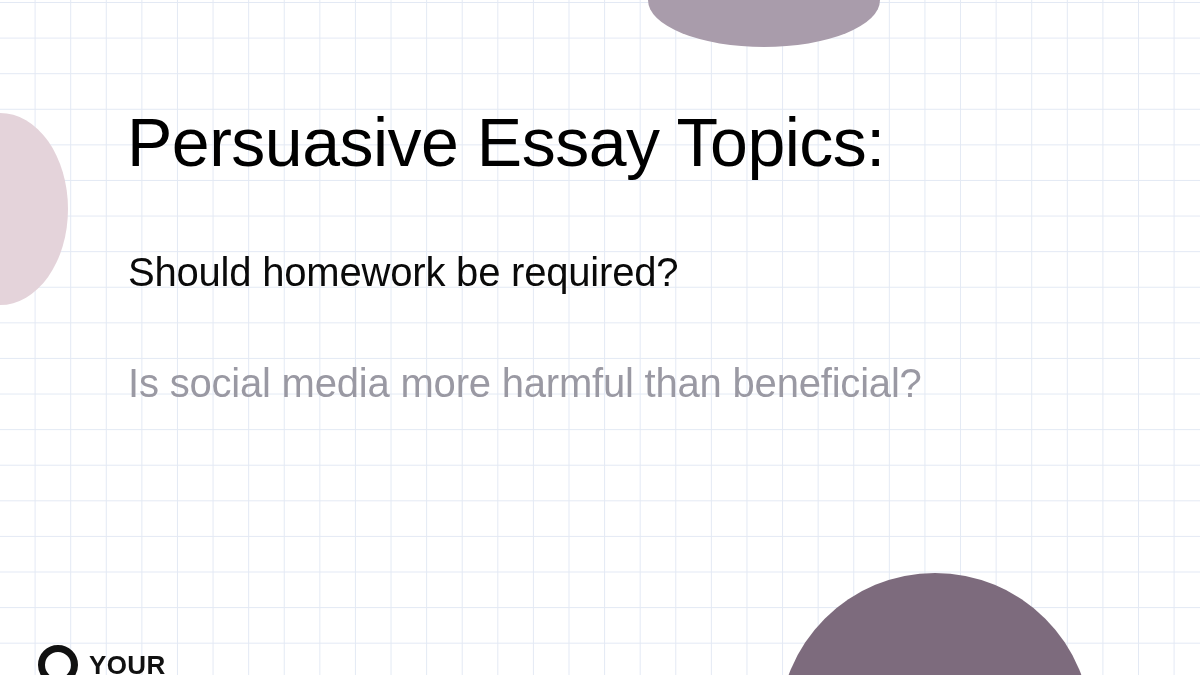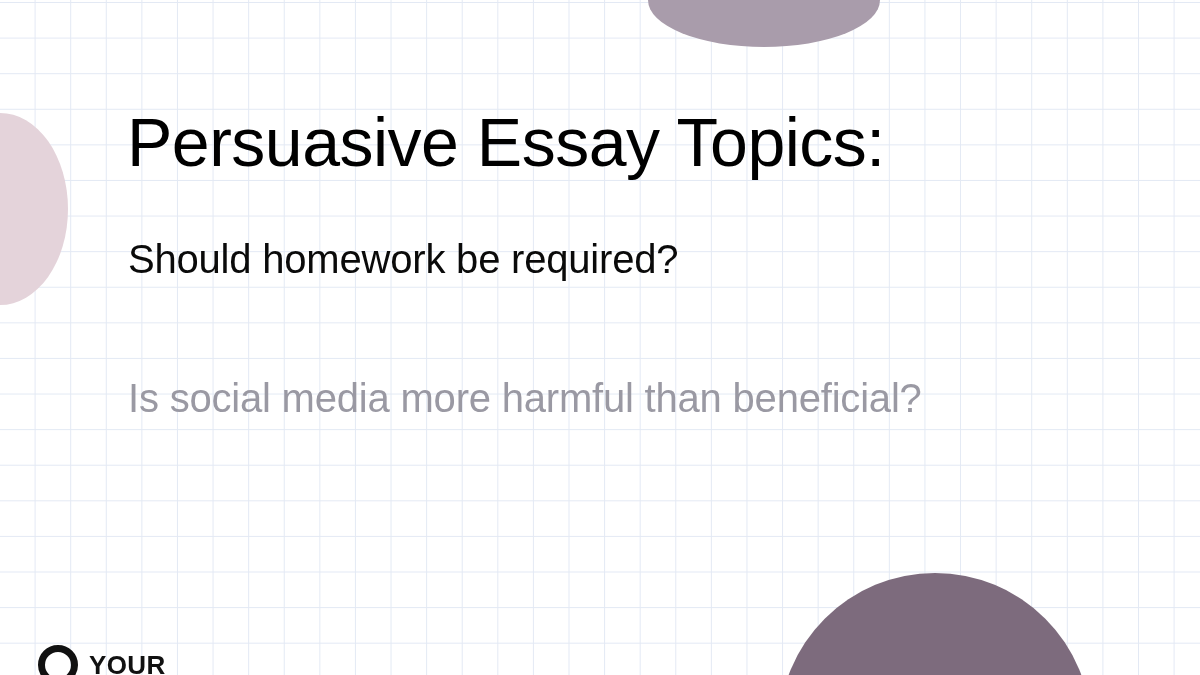--- a/index.html
+++ b/index.html
@@ -78,22 +78,22 @@
 
   .topic {
     position:absolute;
     left:128px;
     font-size:40px;
     line-height:1.0;
     font-weight:500;
     letter-spacing:-0.2px;
     white-space:nowrap;
   }
-  #topic-0 { top:239px; color:#0a0a0a; }
-  #topic-1 { top:378px; color:#9a99a3; }
+  #topic-0 { top:252px; color:#0a0a0a; }
+  #topic-1 { top:363px; color:#9a99a3; }
   #topic-2 { top:474px; color:#0a0a0a; }
 
   
   #logo {
     position:absolute;
     left:38px; top:645px;
     display:flex;
     align-items:center;
     gap:11px;
   }

